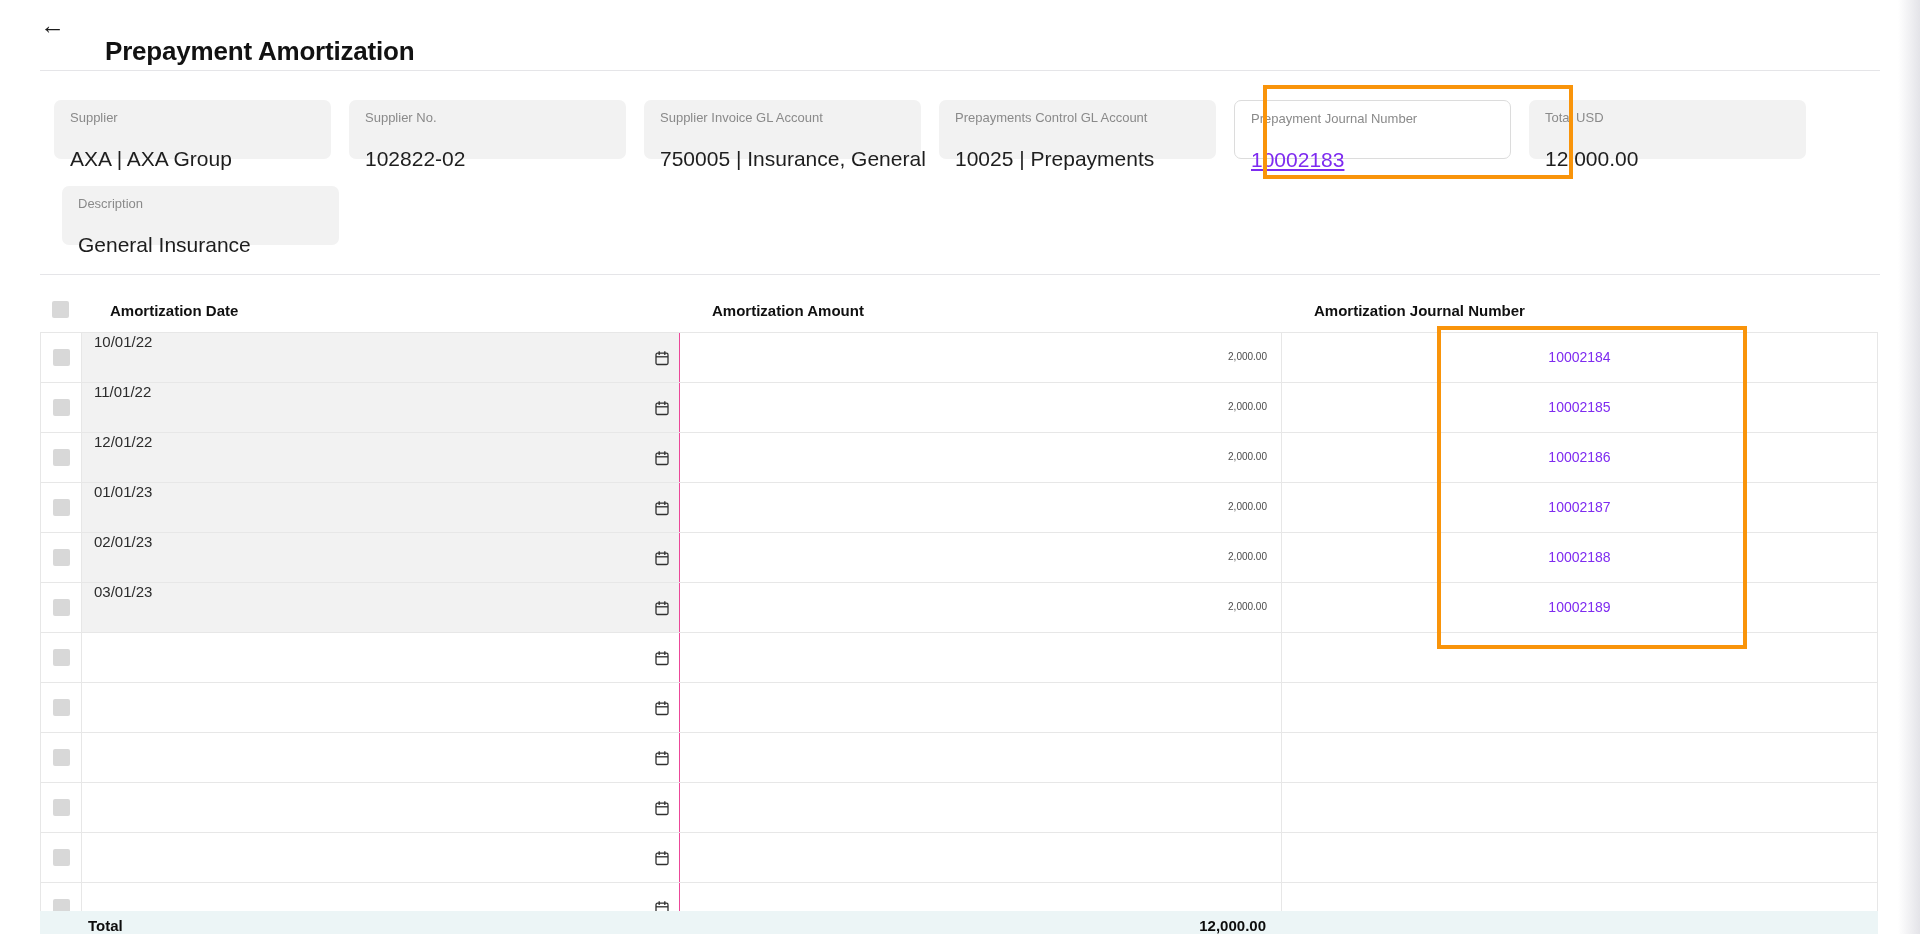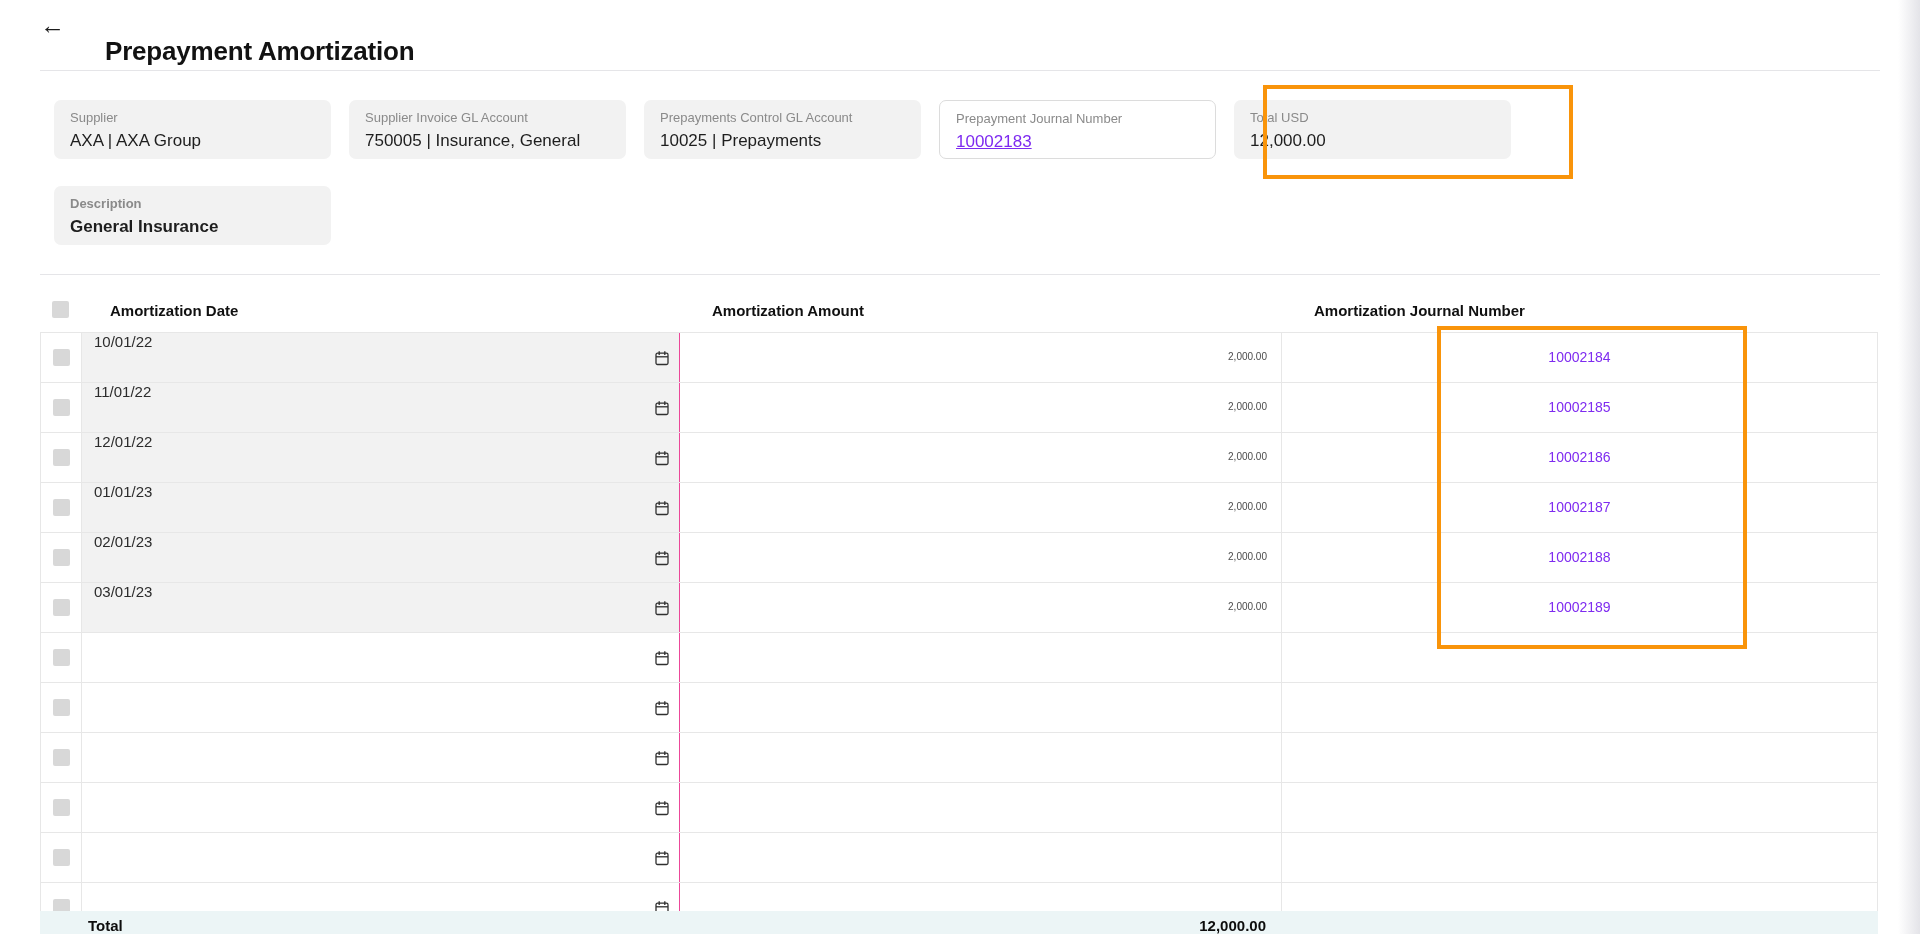--- a/index.html
+++ b/index.html
@@ -10,25 +10,25 @@
   .back-btn{position:absolute;left:40px;top:11px;font-size:25px;line-height:28px;color:#1c1c1c;
             background:none;border:none;padding:0;cursor:pointer;}
   .page-title{position:absolute;left:105px;top:12px;font-size:26px;font-weight:800;
               color:#121212;letter-spacing:-0.2px;margin-top:24px;}
   .hdiv{position:absolute;left:40px;width:1840px;height:1px;background:#e5e5e8;}
   .div1{top:70px;}
   .div2{top:274px;}
 
   
   .cards-row1{position:absolute;left:54px;top:100px;display:flex;gap:18px;}
-  .cards-row2{position:absolute;left:54px;top:186px;display:flex;font-weight:bold;}
+  .cards-row2{position:absolute;left:62px;top:186px;display:flex;}
   .card{width:277px;height:59px;background:#f2f2f2;border-radius:7px;
         padding:10px 16px;box-sizing:border-box;}
   .card-label{font-size:13px;color:#8a8a8a;}
-  .card-value{font-size:17px;color:#1e1e1e;margin-top:6px;white-space:nowrap;}
+  .card-value{font-size:21px;color:#1e1e1e;margin-top:22px;white-space:nowrap;}
   .card-white{background:#ffffff;border:1px solid #dcdcdc;}
   .purple{color:#7e2bf0;text-decoration:underline;}
 
   
   .obox{position:absolute;border:4px solid #f9940a;box-sizing:border-box;z-index:20;pointer-events:none;}
   .obox1{left:1263px;top:85px;width:310px;height:94px;}
   .obox2{left:1437px;top:326px;width:310px;height:323px;}
 
   
   .thead-check{position:absolute;left:52px;top:301px;}
@@ -75,20 +75,24 @@
   <div class="page-title">Prepayment Amortization</div>
 
   <div class="hdiv div1"></div>
 
   <div class="cards-row1" id="cards-row1">
       <div class="card">
     <div class="card-label">Supplier</div>
     <div class="card-value">AXA | AXA Group</div>
   </div>
       <div class="card">
+    <div class="card-label">Supplier No.</div>
+    <div class="card-value">102822-02</div>
+  </div>
+      <div class="card">
     <div class="card-label">Supplier Invoice GL Account</div>
     <div class="card-value">750005 | Insurance, General</div>
   </div>
       <div class="card">
     <div class="card-label">Prepayments Control GL Account</div>
     <div class="card-value">10025 | Prepayments</div>
   </div>
       <div class="card card-white">
     <div class="card-label">Prepayment Journal Number</div>
     <div class="card-value purple">10002183</div>

